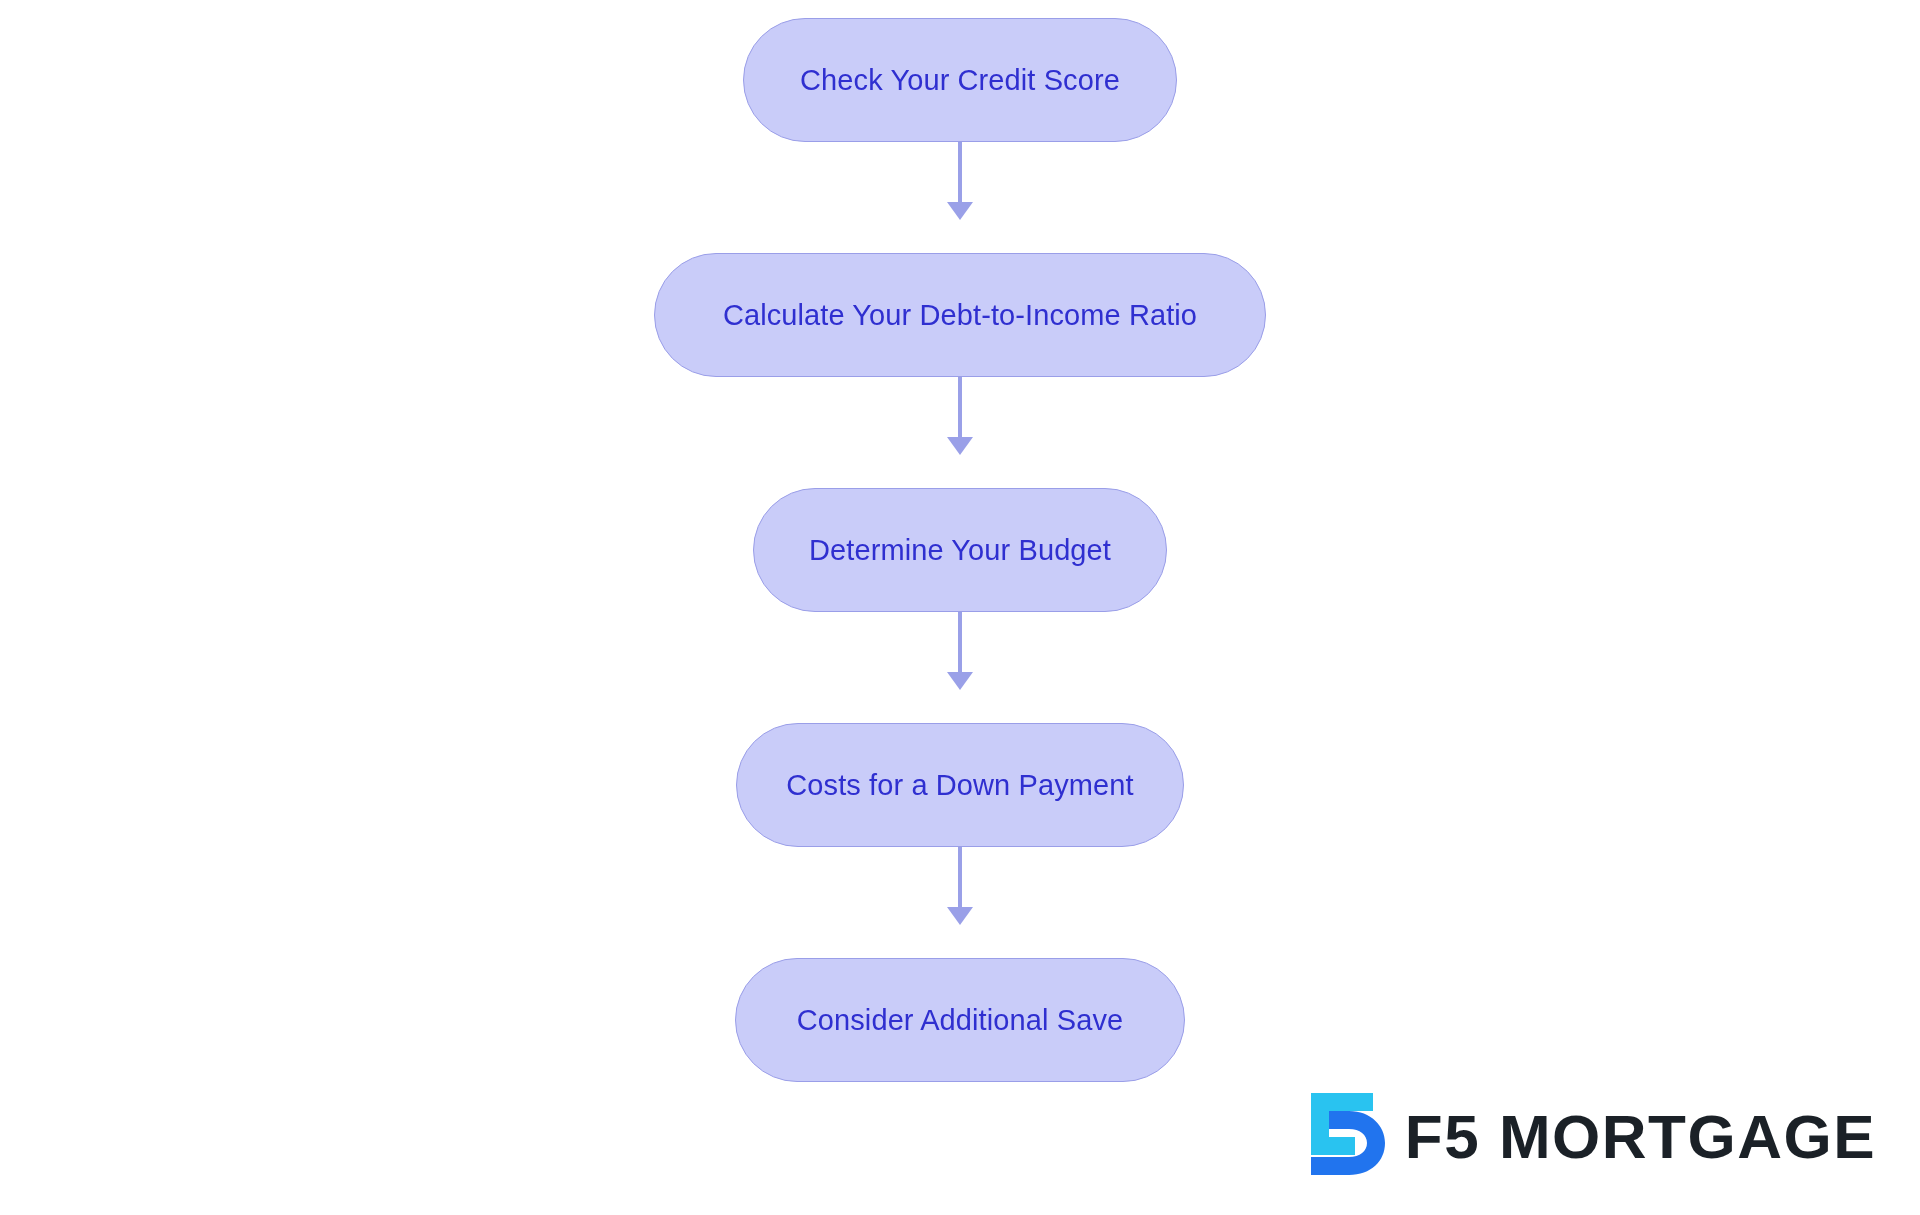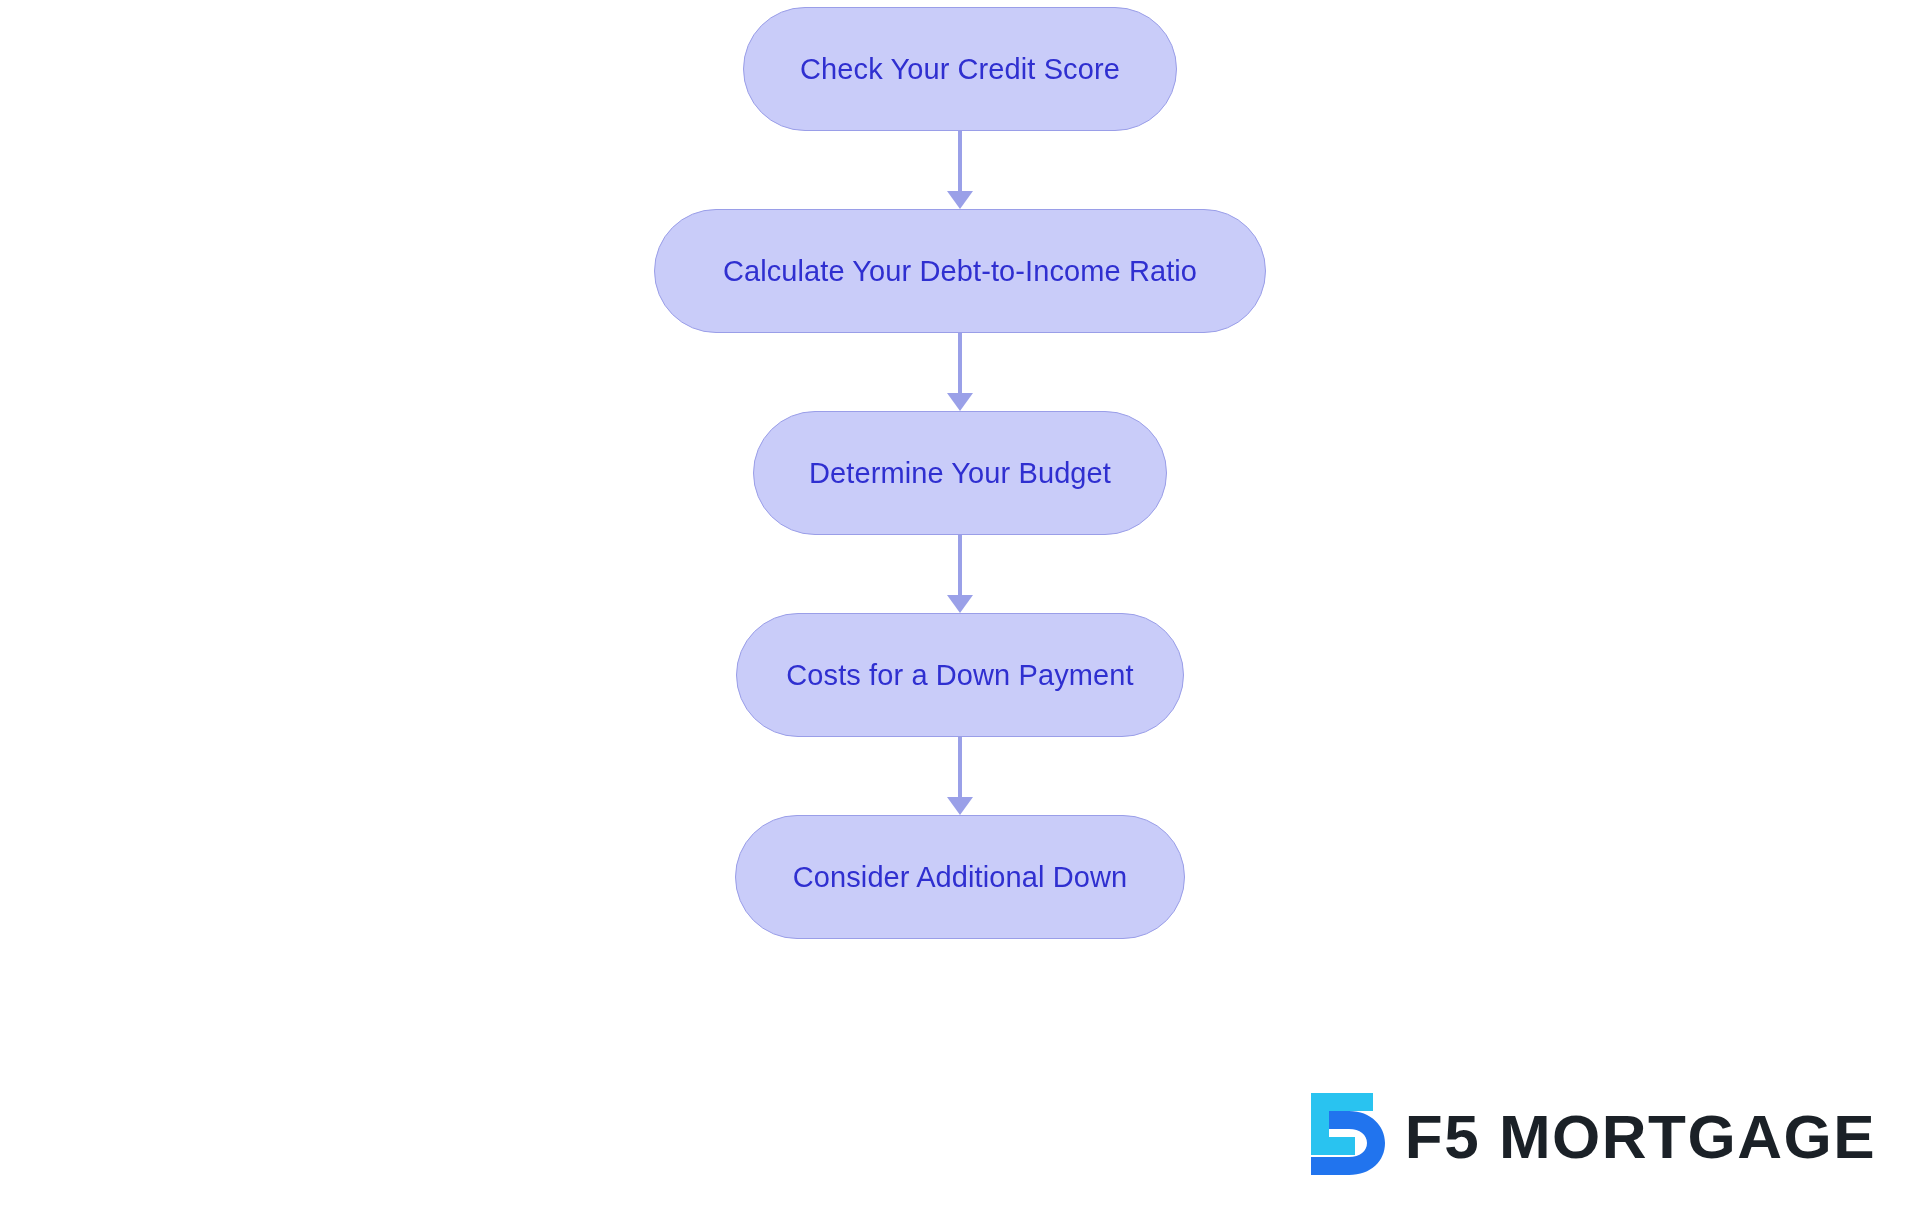--- a/index.html
+++ b/index.html
@@ -43,23 +43,24 @@
     align-items: center;
     justify-content: center;
     text-align: center;
     font-size: 29px;
     font-weight: 400;
     letter-spacing: 0.1px;
     line-height: 1;
     white-space: nowrap;
     padding: 0 44px;
     height: 124px;
+    margin-top: 33px;
   }
 
-  .node-1 { min-width: 434px; margin-top: 7px; }
+  .node-1 { min-width: 434px; margin-top: 18px; }
   .node-2 { min-width: 612px; }
   .node-3 { min-width: 414px; }
   .node-4 { min-width: 448px; }
   .node-5 { min-width: 450px; }
 
   .connector {
     width: 30px;
     display: flex;
     flex-direction: column;
     align-items: center;
@@ -143,21 +144,21 @@
     <div class="node node-4">
       <span>Costs for a Down Payment</span>
     </div>
 
     <div class="connector conn-4">
       <div class="connector-line"></div>
       <div class="connector-head"></div>
     </div>
 
     <div class="node node-5">
-      <span>Consider Additional Down</span>
+      <span>Consider Additional Save</span>
     </div>
 
   </div>
 
   <div id="brand-logo">
     <svg id="brand-mark" viewBox="0 0 78 88">
 
       <path d="M0 0 H62 V18 H18 V44 H44 V62 H0 Z" fill="#29c3f0"></path>
 
       <path d="M18 18 H38 C60 18 74 33 74 50 C74 68 60 82 38 82 H0 V64 H38 C49 64 56 58 56 50 C56 42 49 36 38 36 H18 Z" fill="#2174ee"></path>

